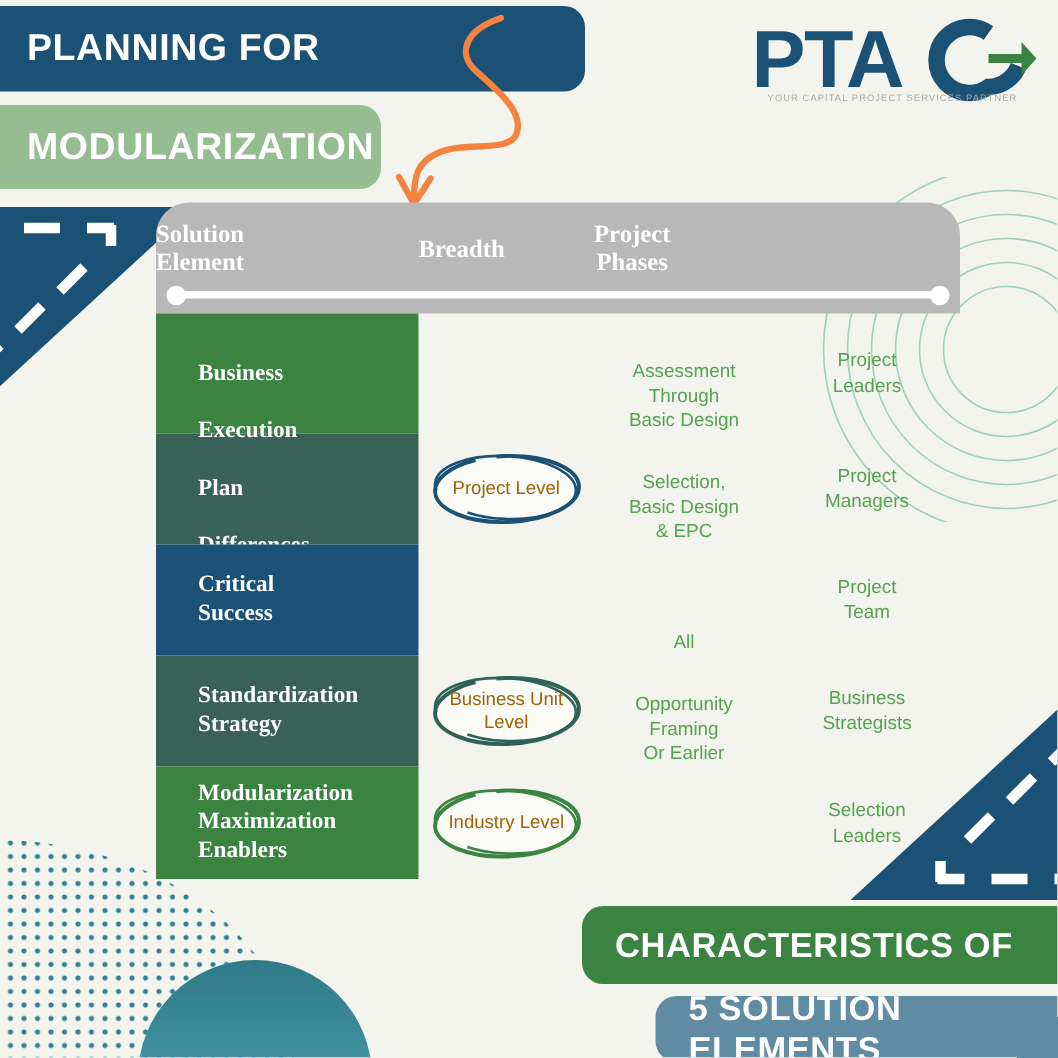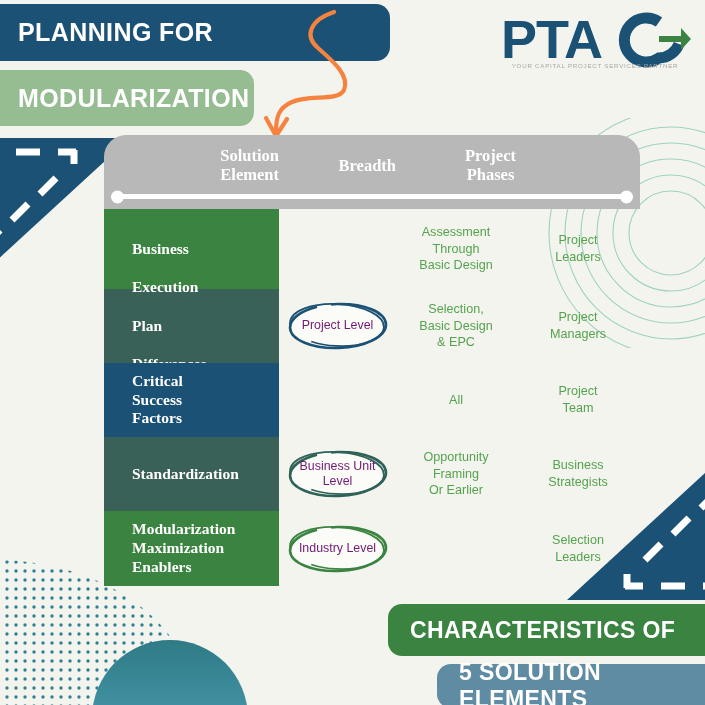--- a/index.html
+++ b/index.html
@@ -76,21 +76,21 @@
   #table { position: absolute; left: 104px; top: 135px; width: 536px; }
 
   #thead {
     position: relative;
     height: 74px;
     background: #b8b8b8;
     border-radius: 22px 22px 0 0;
     display: flex;
   }
   .th {
-    display: flex; align-items: center; justify-content: flex-end;
+    display: flex; align-items: center; justify-content: flex-start;
     text-align: center;
     color: #ffffff;
     font-family: "Liberation Serif", serif;
     font-weight: bold;
     font-size: 16.5px;
     line-height: 1.15;
     padding-bottom: 12px;
   }
   .th-1 { width: 175px; }
   .th-2 { width: 117px; }
@@ -126,30 +126,30 @@
     position: relative;
     display: flex; align-items: center; justify-content: center;
   }
   .cell-phase, .cell-aud {
     display: flex; align-items: center; justify-content: center;
     text-align: center;
     color: #55a34e;
     font-size: 12.6px;
     line-height: 1.32;
   }
-  .cell-phase { width: 120px; }
+  .cell-phase { width: 120px; align-items: flex-end; }
   .cell-aud   { width: 124px; }
 
   
   .oval {
     position: absolute;
     width: 104px; height: 52px;
     display: flex; align-items: center; justify-content: center;
     text-align: center;
-    color: #701a75;
+    color: #a16207;
     font-size: 12.4px;
     line-height: 1.25;
     z-index: 3;
   }
   .oval svg { position: absolute; inset: 0; width: 100%; height: 100%; }
   .oval span { position: relative; z-index: 2; }
 
   
   .bottom-pill {
     position: absolute;
@@ -332,38 +332,38 @@
             <div>
               <div>Project</div>
               <div>Managers</div>
             </div>
           </div>
         </div>
         <div class="row" style="height: 74px;">
           <div class="cell-elem" style="background: rgb(27, 81, 116);">
             <div>Critical</div>
             <div>Success</div>
-            <div>Factors</div>
           </div>
           <div class="cell-breadth"></div>
           <div class="cell-phase">
             <div>
               <div>All</div>
             </div>
           </div>
           <div class="cell-aud">
             <div>
               <div>Project</div>
               <div>Team</div>
             </div>
           </div>
         </div>
         <div class="row" style="height: 74px;">
           <div class="cell-elem" style="background: rgb(58, 97, 87);">
             <div>Standardization</div>
+            <div>Strategy</div>
           </div>
           <div class="cell-breadth">
             <div class="oval">
               <svg viewBox="0 0 104 52">
                 <ellipse cx="52" cy="25" rx="49" ry="23" fill="#fbfbf8"></ellipse>
                 <ellipse cx="52" cy="26" rx="48" ry="22" fill="none" stroke="#2f6257" stroke-width="2.6" stroke-dasharray="150 14" transform="rotate(-2 52 26)"></ellipse>
                 <ellipse cx="51" cy="25" rx="47" ry="21" fill="none" stroke="#2f6257" stroke-width="1.8" stroke-dasharray="120 26" stroke-dashoffset="40" transform="rotate(3 51 25)"></ellipse>
               </svg>
               <span>
                 <div>Business Unit</div>

